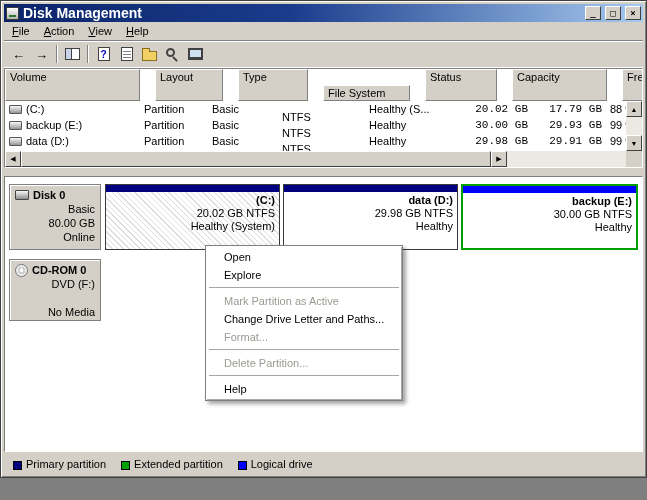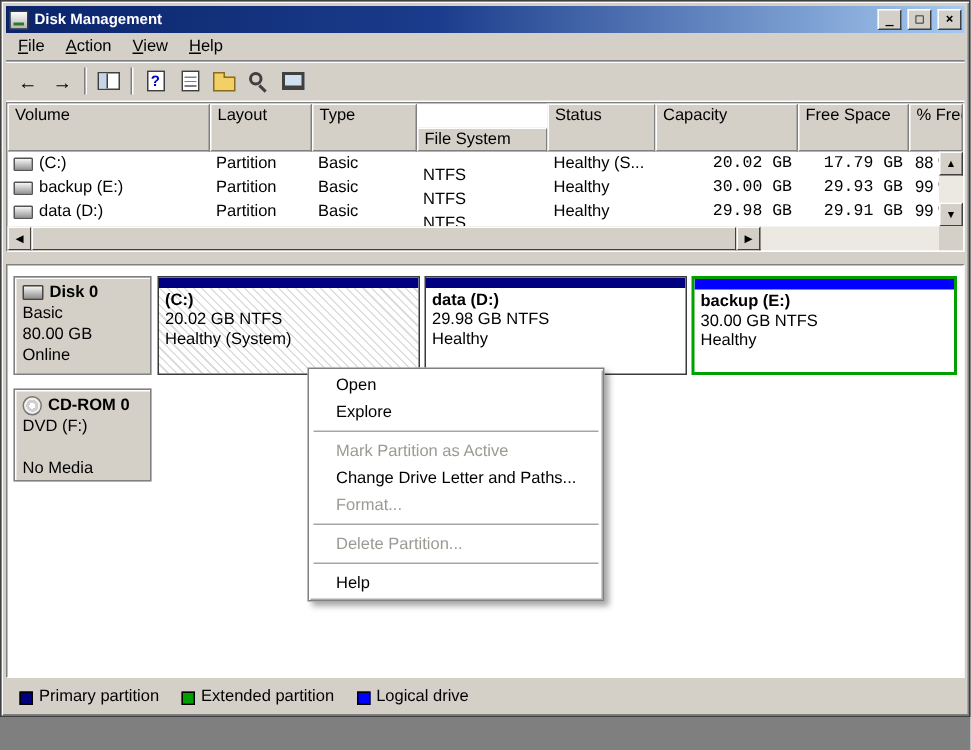--- a/index.html
+++ b/index.html
@@ -17,21 +17,21 @@
     box-shadow: inset 1px 1px 0 #ffffff, inset -1px -1px 0 #808080;
     padding: 3px; display: flex; flex-direction: column;
   }
   .titlebar {
     flex: 0 0 18px; height: 18px; display: flex; align-items: center; gap: 4px;
     background: linear-gradient(90deg, #0a246a 0%, #1b3c8c 45%, #a6caf0 100%);
     color: #fff; font-weight: bold; padding: 0 2px;
   }
   .title-icon { width: 13px; height: 13px; background: linear-gradient(#fdfdfd, #b4b4b4); border: 1px solid #3a3a3a; position: relative; flex: 0 0 13px; }
   .title-icon::after { content: ""; position: absolute; left: 2px; top: 7px; width: 7px; height: 2px; background: #2a7a2a; }
-  .title-text { flex: 1; font-size: 10px; }
+  .title-text { flex: 1; font-size: 14px; }
   .tb-ctrl {
     width: 16px; height: 14px; flex: 0 0 16px; background: #d4d0c8;
     border: 1px solid; border-color: #fff #404040 #404040 #fff;
     font-size: 9px; line-height: 12px; text-align: center; color: #000; font-weight: bold;
     font-family: "DejaVu Sans Mono", monospace;
   }
 
   .menubar { flex: 0 0 19px; display: flex; align-items: center; border-bottom: 1px solid #808080; box-shadow: 0 1px 0 #ffffff; padding-left: 1px; }
   .menu-item { display: inline-block; padding: 2px 7px; }
   .menu-item::first-letter { text-decoration: underline; }
@@ -46,21 +46,21 @@
   .icon-help-q { color: #0000c8; font-weight: bold; font-size: 10px; line-height: 13px; display: block; }
   .icon-props::before { content: ""; display: block; margin: 3px auto 0; width: 8px; height: 7px; background: repeating-linear-gradient(#808080 0 1px, transparent 1px 3px); }
   .icon-folder { width: 15px; height: 10px; background: #f2d066; border: 1px solid #8a6d1a; position: relative; margin-top: 4px; }
   .icon-folder::before { content: ""; position: absolute; left: -1px; top: -4px; width: 6px; height: 3px; background: #f2d066; border: 1px solid #8a6d1a; border-bottom: none; }
   .icon-mag { width: 9px; height: 9px; border: 2px solid #404040; border-radius: 50%; position: relative; margin: -4px 5px 0 0; }
   .icon-mag::after { content: ""; position: absolute; width: 2px; height: 6px; background: #404040; transform: rotate(-45deg); left: 6px; top: 6px; }
   .icon-computer { width: 15px; height: 12px; background: #cfe0f0; border: 2px solid #404040; border-bottom-width: 3px; }
 
   
   .list-pane { flex: 0 0 100px; background: #fff; border: 1px solid; border-color: #808080 #ffffff #ffffff #808080; display: flex; flex-direction: column; overflow: hidden; }
-  .lv-header { flex: 0 0 17px; display: flex; }
+  .lv-header { flex: 0 0 17px; display: flex; gap: 15px; }
   .hcell { background: #d4d0c8; border: 1px solid; border-color: #fff #808080 #808080 #fff; padding: 1px 4px; white-space: nowrap; overflow: hidden; flex: 0 0 auto; }
   .c0 { width: 135px; } .c1 { width: 68px; } .c2 { width: 70px; } .c3 { width: 87px; margin-top: 16px; }
   .c4 { width: 72px; } .c5 { width: 95px; } .c6 { width: 74px; } .c7 { width: 34px; flex: 1 0 34px !important; }
   .lv-body { flex: 1; display: flex; overflow: hidden; }
   .lv-rows { flex: 1; overflow: hidden; }
   .lv-row { display: flex; height: 16px; align-items: center; }
   .cell { padding: 0 4px; height: 16px; line-height: 16px; white-space: nowrap; overflow: hidden; flex: 0 0 auto; }
   .num { text-align: right; font-family: Liberation Mono, monospace; }
   .vol-cell { display: flex; align-items: center; gap: 4px; }
   .drive-ico { width: 13px; height: 9px; flex: 0 0 13px; background: linear-gradient(#f6f6f6, #969696); border: 1px solid #555; border-radius: 1px; }
@@ -69,21 +69,21 @@
   .hscroll-row { flex: 0 0 16px; display: flex; background: #ece9e2; }
   .hthumb { width: 470px; background: #d4d0c8; border: 1px solid; border-color: #fff #404040 #404040 #fff; }
   .corner { width: 16px; margin-left: auto; background: #d4d0c8; }
   .arrow-up::before { content: "▲"; } .arrow-down::before { content: "▼"; }
   .arrow-left::before { content: "◀"; } .arrow-right::before { content: "▶"; }
 
   .splitter { flex: 0 0 8px; }
 
   
   .graph-pane { flex: 1; background: #fff; border: 1px solid; border-color: #808080 #ffffff #ffffff #808080; padding: 7px 4px; overflow: hidden; }
-  .disk-row { display: flex; gap: 4px; margin-bottom: 9px; }
+  .disk-row { display: flex; gap: 4px; margin-bottom: 9px; text-align: right; }
   .disk-hdr { flex: 0 0 92px; background: #d4d0c8; border: 1px solid #808080; box-shadow: inset 1px 1px 0 #fff; padding: 3px 5px; line-height: 14px; }
   .dh-title { display: flex; align-items: center; gap: 4px; font-weight: bold; }
   .dh-icon { width: 14px; height: 10px; background: linear-gradient(#f6f6f6, #8e8e8e); border: 1px solid #444; border-radius: 1px; flex: 0 0 14px; }
   .cd-icon { width: 13px; height: 13px; flex: 0 0 13px; border-radius: 50%; border: 1px solid #777;
              background: radial-gradient(circle, #ffffff 0 2px, #cfcfcf 2px 4px, #efefef 4px); }
   .h66 { height: 66px; } .h62 { height: 62px; }
   .strips { flex: 1; display: flex; gap: 3px; }
   .strip { flex: 1; border: 1px solid #3a3a3a; background: #fff; display: flex; flex-direction: column; overflow: hidden; }
   .strip.ext { border-width: 2px; border-style: solid; }
   .strip-bar { flex: 0 0 7px; height: 7px; }

